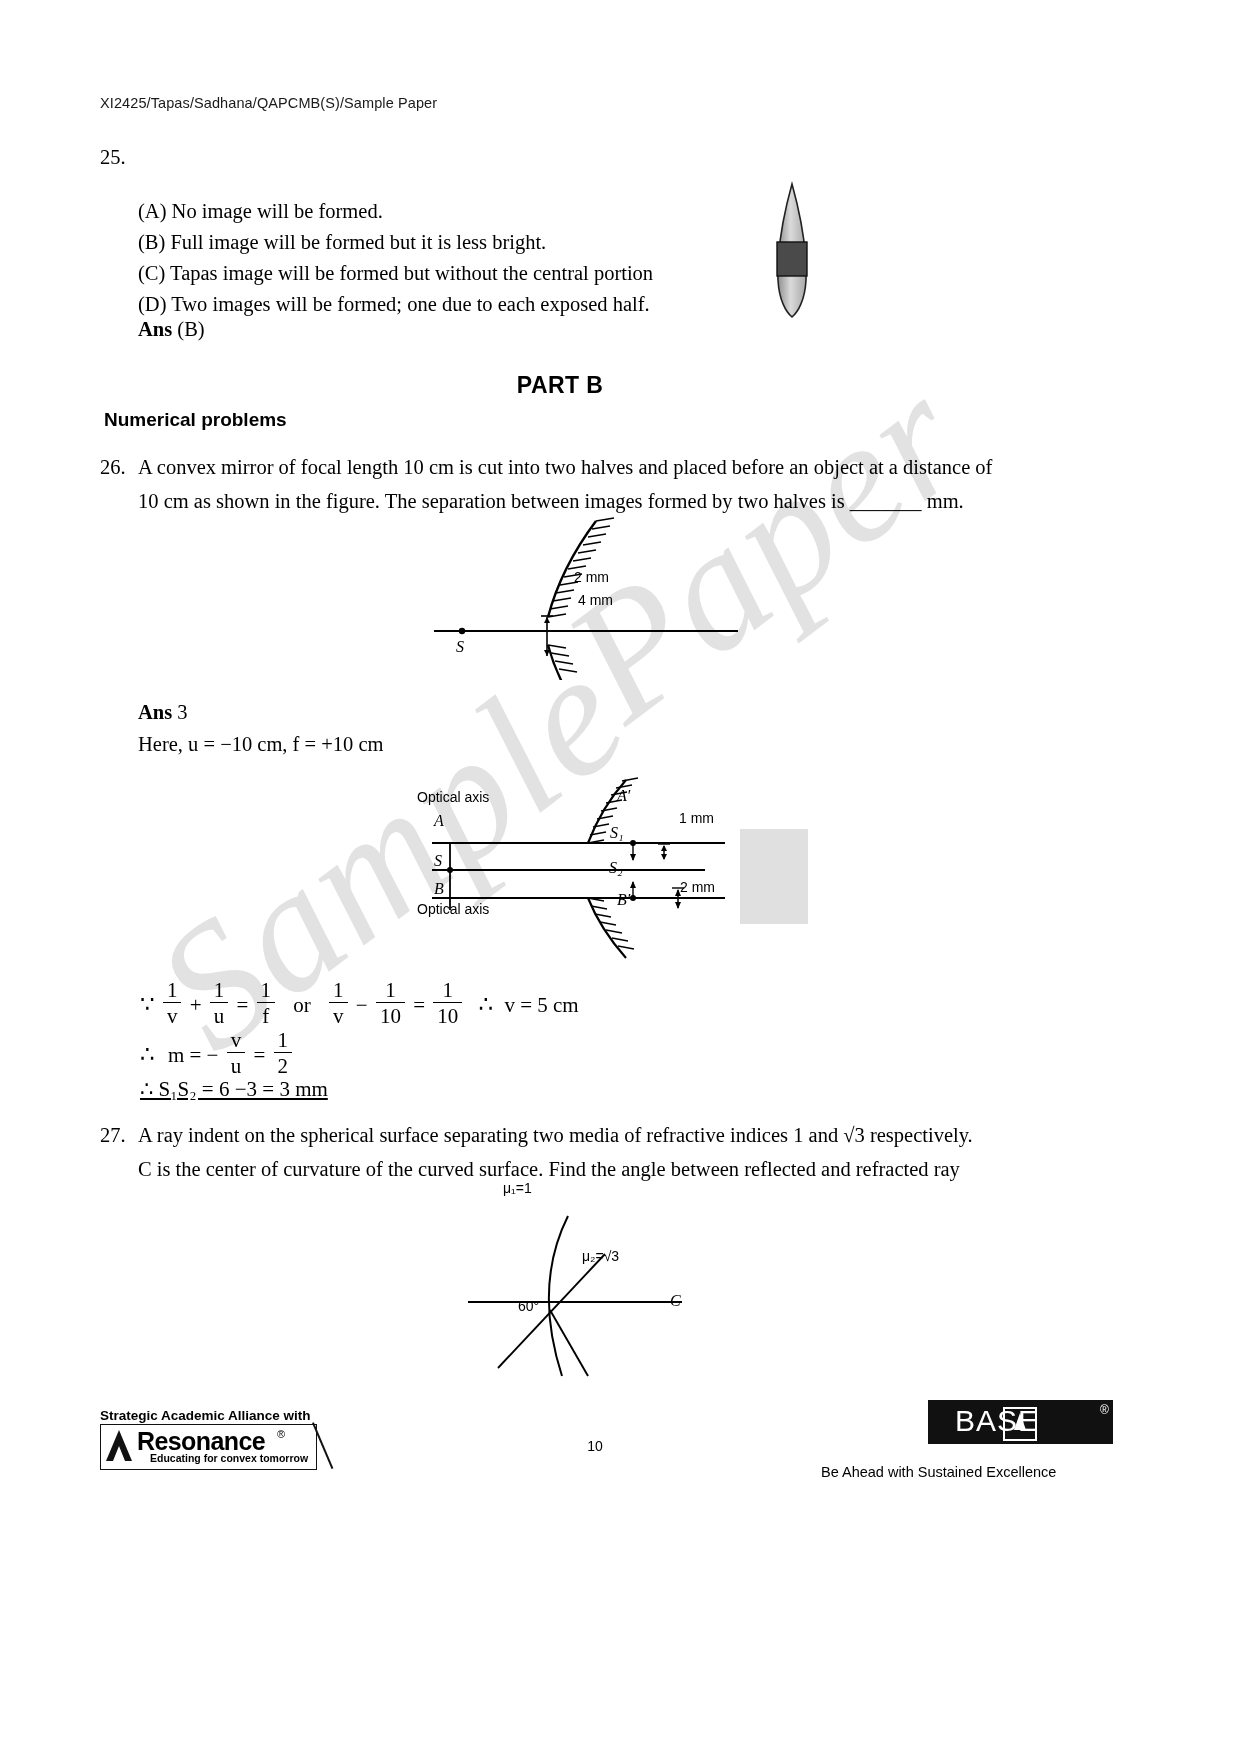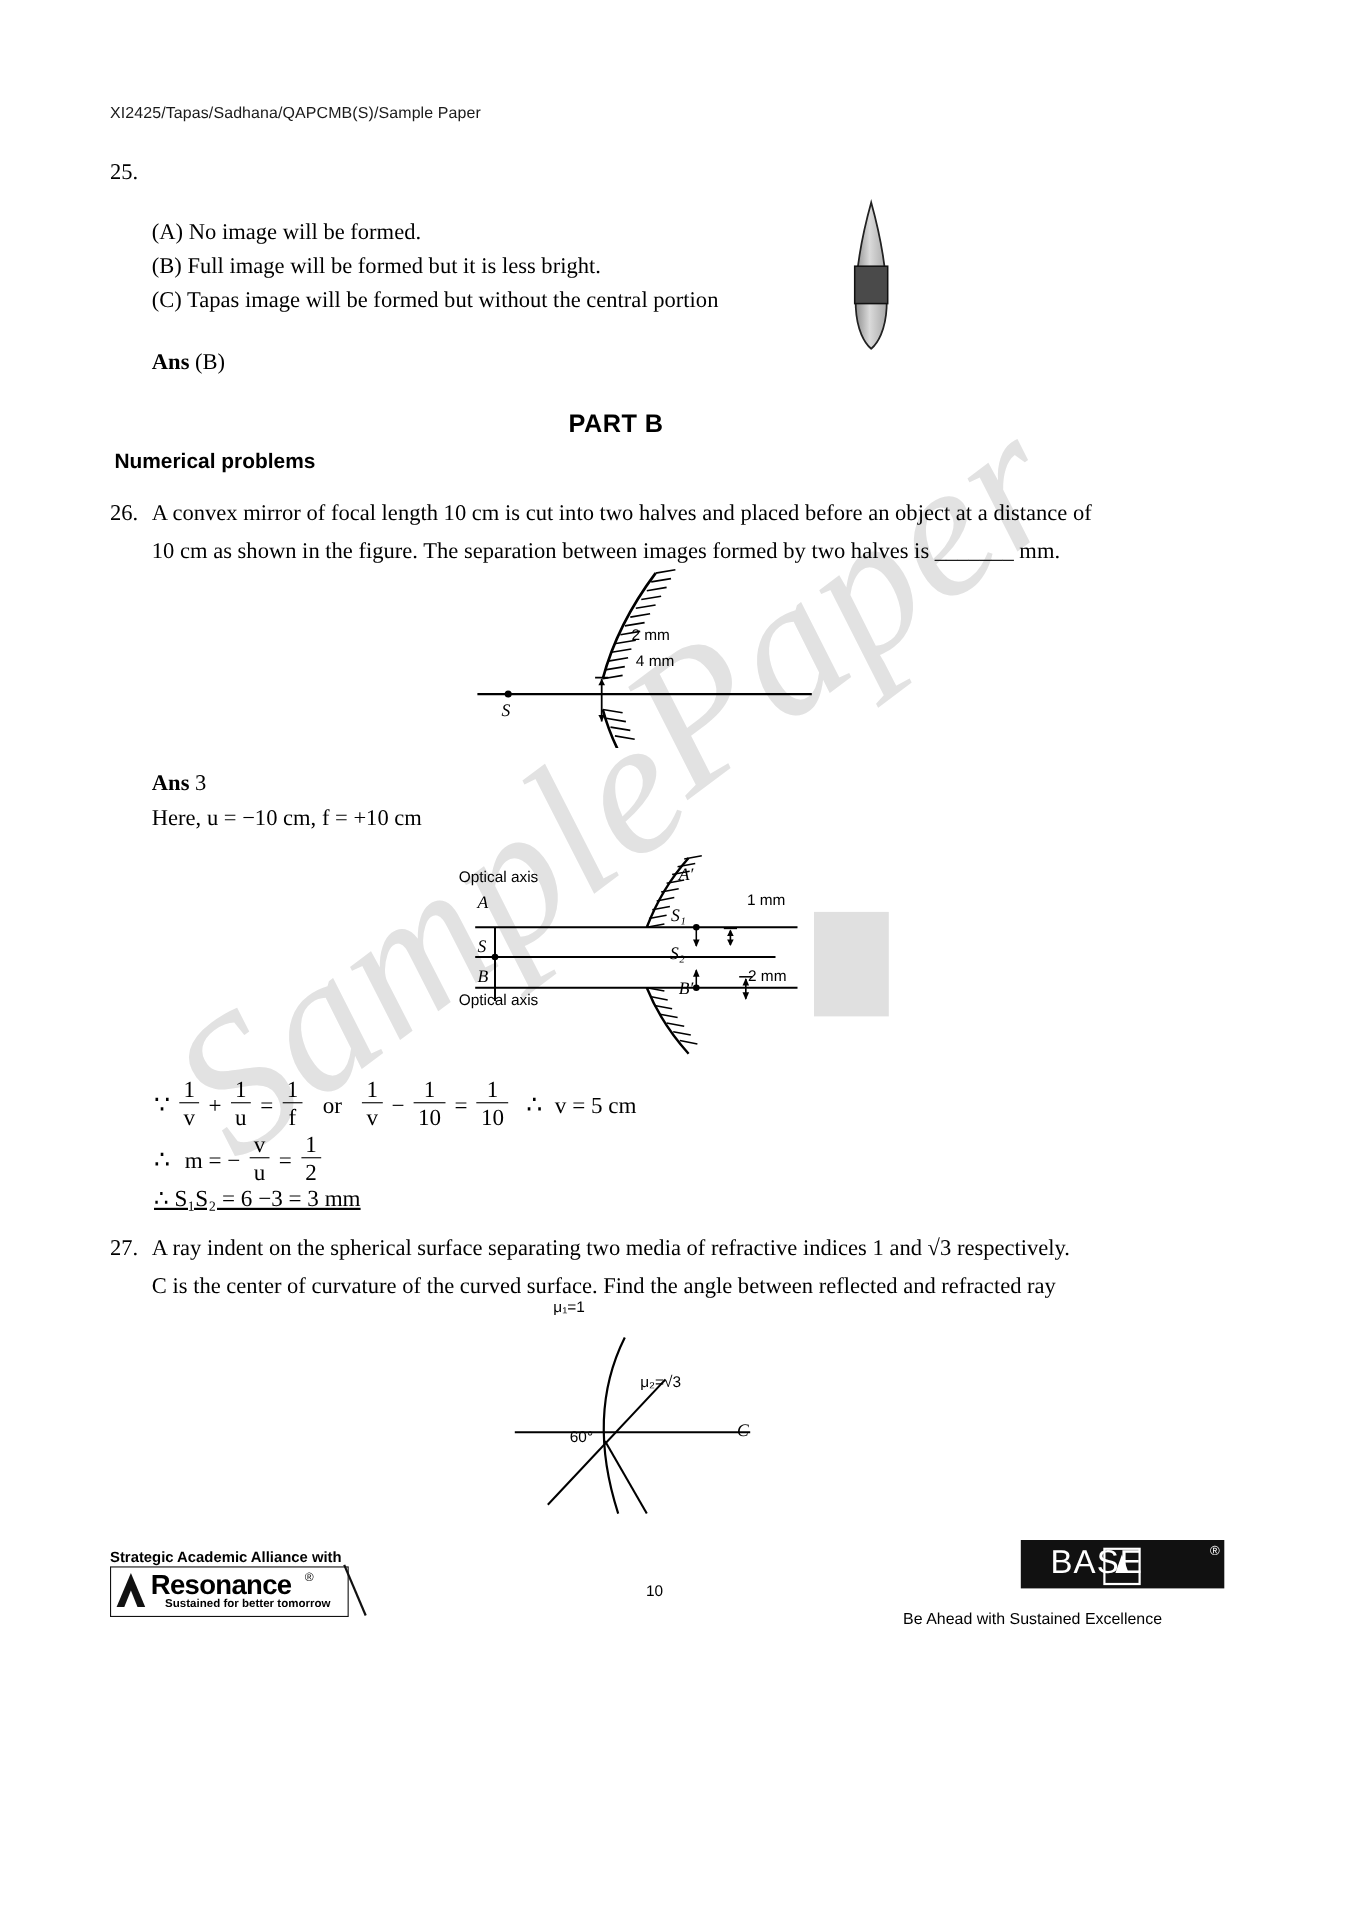--- a/index.html
+++ b/index.html
@@ -99,20 +99,21 @@
   </div>
 
   <div class="doc-header">XI2425/Tapas/Sadhana/QAPCMB(S)/Sample Paper</div>
 
   <div class="qnum" id="q25-num">25.</div>
 
   <div class="q" id="q25-opts">
     <div>(A) No image will be formed.</div>
     <div>(B) Full image will be formed but it is less bright.</div>
     <div>(C) Tapas image will be formed but without the central portion</div>
+    <div>(D) Two images will be formed; one due to each exposed half.</div>
   </div>
 
   <div class="q" id="q25-ans">
     <span class="bold">Ans</span>
     <span>(B)</span>
   </div>
 
   <svg class="lens-fig" viewBox="0 0 80 140">
     <defs>
       <linearGradient id="lensGrad" x1="0" y1="0" x2="1" y2="0">
@@ -318,21 +319,21 @@
   <div class="figlabel" style="left:518px;top:1298px;">60°</div>
   <div class="figlabel-it" style="left:670px;top:1292px;">C</div>
 
   <div id="foot-saa">Strategic Academic Alliance with</div>
 
   <div class="res-box"></div>
   <div class="res-tri"></div>
   <div class="res-tri-in"></div>
   <div id="res-name">Resonance</div>
   <div id="res-reg">®</div>
-  <div id="res-tag">Sustained for better tomorrow</div>
+  <div id="res-tag">Educating for convex tomorrow</div>
   <div class="res-slash"></div>
 
   <div id="pagenum">10</div>
 
   <div class="base-box"></div>
   <div id="base-txt">BASE</div>
   <div class="base-diamond"></div>
   <div id="base-reg">®</div>
   <div id="base-tag">Be Ahead with Sustained Excellence</div>
 

